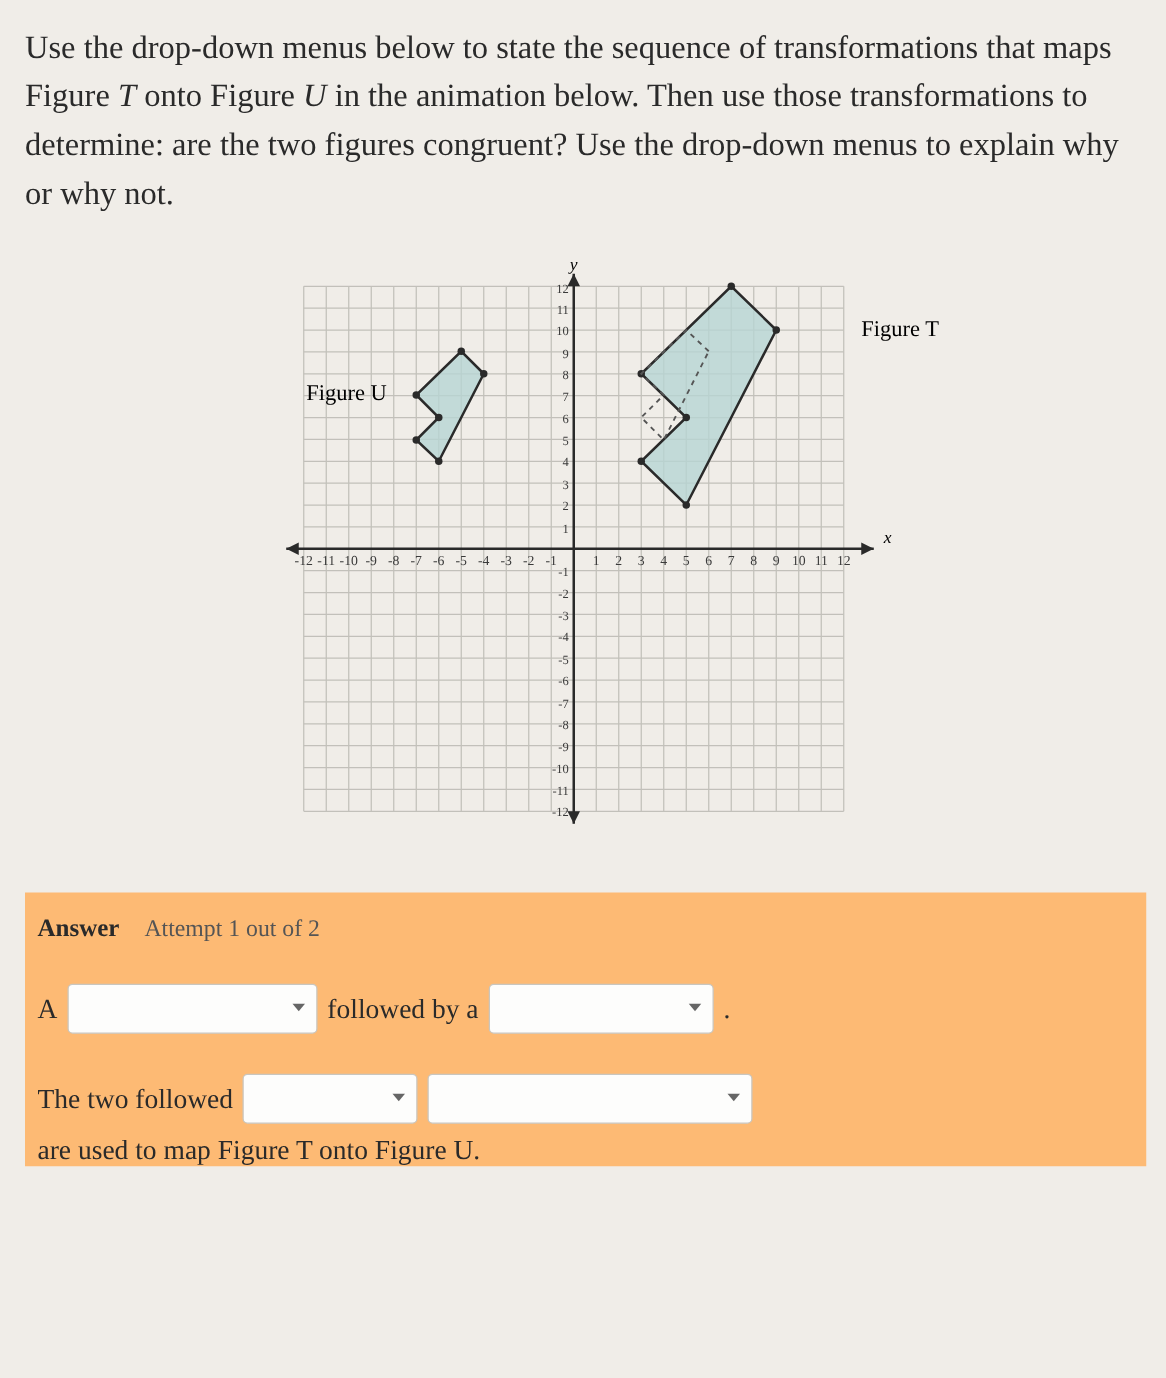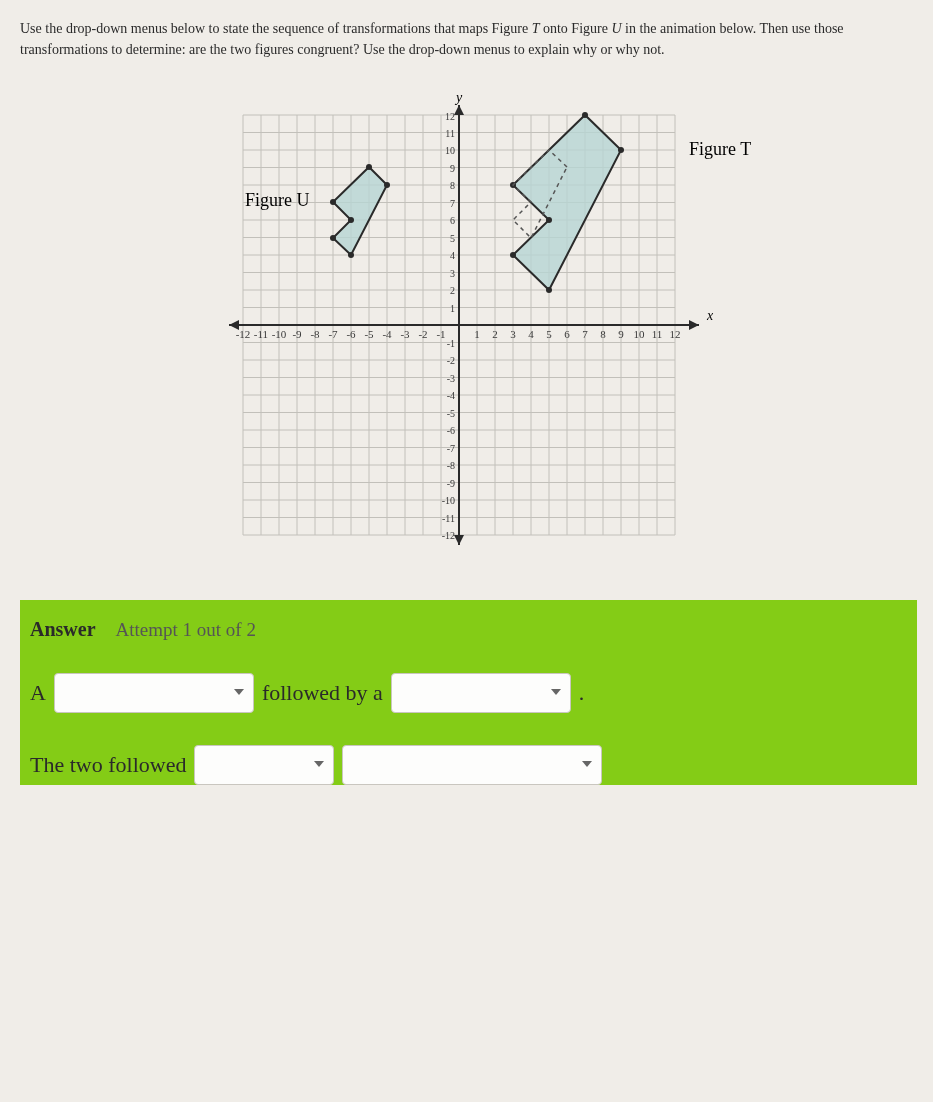--- a/index.html
+++ b/index.html
@@ -5,32 +5,32 @@
 * { box-sizing: border-box; }
 body {
   margin: 0;
   background: #f0ede8;
   font-family: Georgia, 'Times New Roman', serif;
   color: #2a2a2a;
   width: 933px;
   padding: 18px 16px 30px 20px;
 }
 .question {
-  font-size: 14px;
+  font-size: 26px;
   line-height: 1.5;
 }
 .italic { font-style: italic; }
 .graph-wrap {
   margin: 30px 0 40px 0;
   display: flex;
   justify-content: center;
 }
 svg.graph { display: block; }
 .answer-block {
-  background: #84cc16;
+  background: #fdba74;
   padding: 18px 10px 0 10px;
 }
 .answer-header {
   font-size: 20px;
 }
 .answer-bold { font-weight: bold; }
 .answer-sub { color: #555; font-size: 19px; }
 .row {
   display: flex;
   align-items: center;
@@ -233,13 +233,16 @@
     <span>followed by a</span>
     <span class="select-wrap"><select class="drop" style="min-width:180px"><option></option></select></span>
     <span>.</span>
   </div>
 
   <div class="row">
     <span>The two followed</span>
     <span class="select-wrap"><select class="drop" style="min-width:140px"><option></option></select></span>
     <span class="select-wrap"><select class="drop" style="min-width:260px"><option></option></select></span>
   </div>
+  <div class="row" style="margin-top:8px">
+    <span>are used to map Figure T onto Figure U.</span>
+  </div>
 </div>
 
 </body></html>

